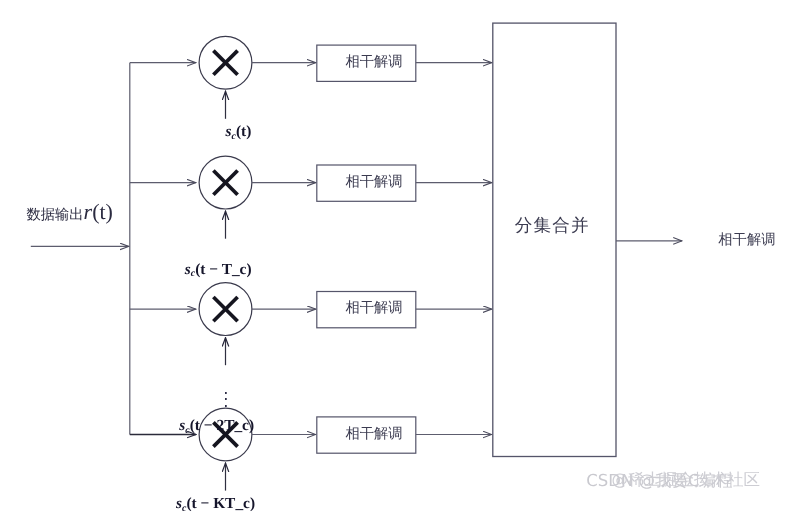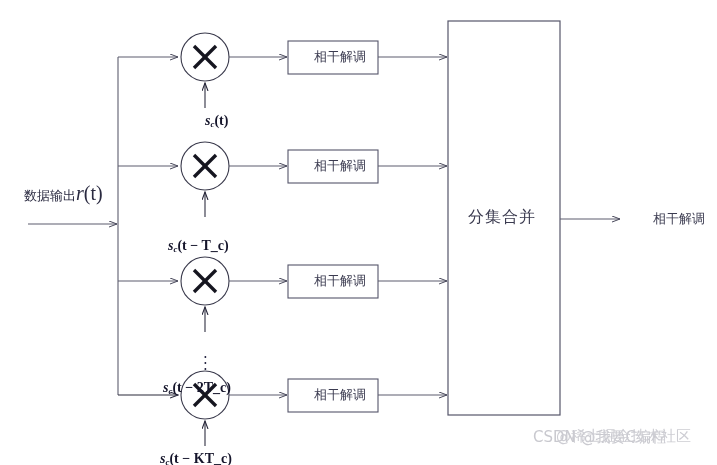--- a/index.html
+++ b/index.html
@@ -218,20 +218,20 @@
     <span>.</span>
       <span>.</span>
       <span>.</span>
   </div>
 
   <div class="lbl cjk" style="left:302px; top:50px;">相干解调</div>
   <div class="lbl cjk" style="left:302px; top:159px;">相干解调</div>
   <div class="lbl cjk" style="left:302px; top:274px;">相干解调</div>
   <div class="lbl cjk" style="left:302px; top:388px;">相干解调</div>
 
-  <div class="lbl cjk-big" style="left:468px; top:208px;">分集合并</div>
+  <div class="lbl cjk-big" style="left:468px; top:196px;">分集合并</div>
 
   <div class="lbl cjk" style="left:641px; top:212px;">相干解调</div>
 
   <div class="watermark wm-a">CSDN @我要C编程</div>
   <div class="watermark wm-b">@稀土掘金技术社区</div>
 
 </div>
 
 </body></html>

